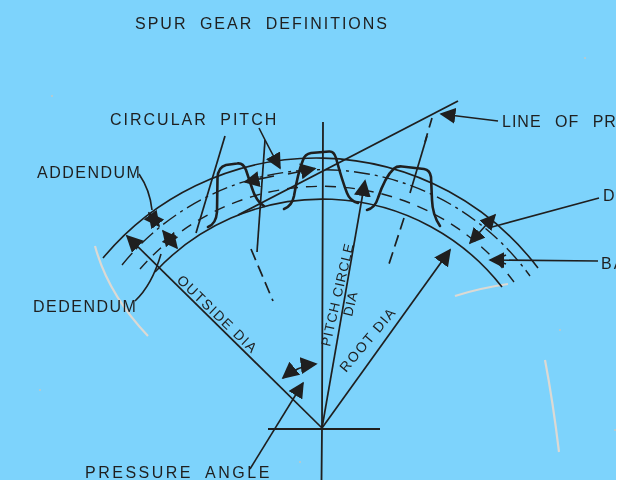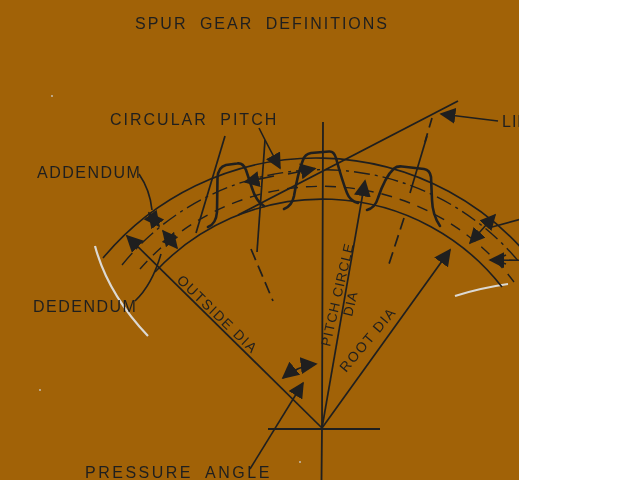--- a/index.html
+++ b/index.html
@@ -1,19 +1,19 @@
 <!DOCTYPE html>
 <html><head>
 <meta charset="utf-8">
 <style>
   html,body{margin:0;padding:0;overflow:hidden;}
   #stage{
     position:relative;
-    width:519px;height:480px;
-    background:#a16207;
+    width:616px;height:480px;
+    background:#7dd3fc;
     font-family:"Liberation Sans", sans-serif;
     overflow:hidden;
   }
   svg{position:absolute;left:0;top:0;}
   text{
     fill:#1f1f1f;
     font-family:"Liberation Sans","DejaVu Sans",sans-serif;
     white-space:pre;
   }
   .lbl{font-size:16px;letter-spacing:2px;word-spacing:6px;}

